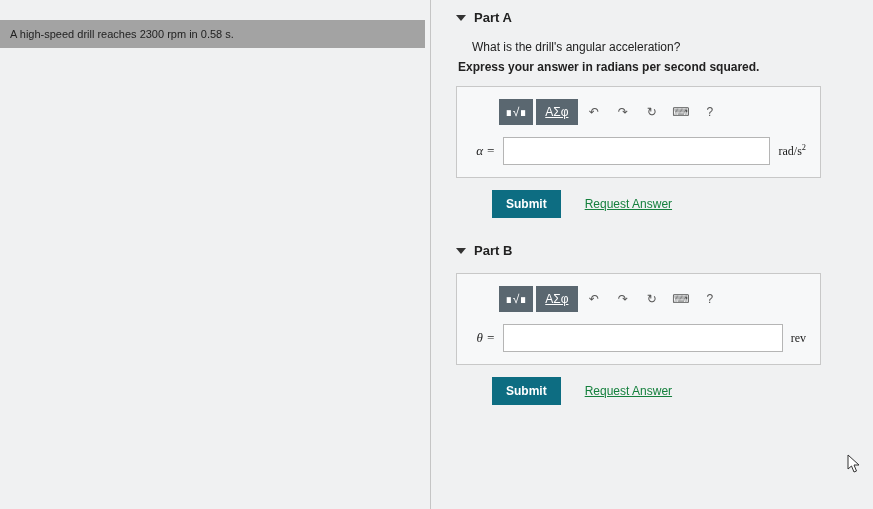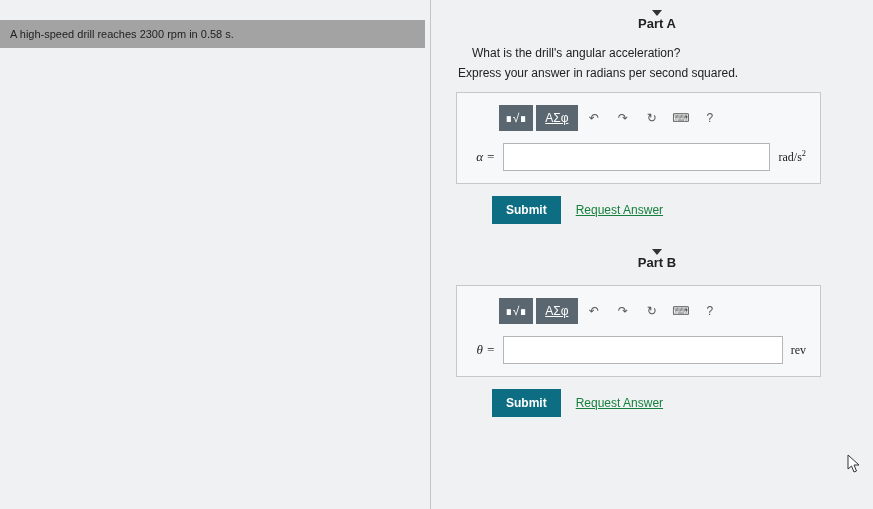--- a/index.html
+++ b/index.html
@@ -32,45 +32,44 @@
       flex: 1;
       padding: 10px 15px 10px 25px;
       overflow-y: auto;
     }
     .part {
       margin-bottom: 25px;
     }
     .part-header {
       display: flex;
       align-items: center;
-      gap: 0;
+      gap: 8px;
       margin-bottom: 15px;
       cursor: pointer;
-      flex-direction: column;
     }
     .caret {
       width: 0; height: 0;
       border-left: 5px solid transparent;
       border-right: 5px solid transparent;
       border-top: 6px solid #333;
     }
     .part-title {
       font-size: 13px;
       font-weight: bold;
       color: #222;
     }
     .question-text {
       font-size: 12px;
       color: #222;
       margin-bottom: 6px;
       margin-left: 16px;
     }
     .instruction {
       font-size: 12px;
-      font-weight: normal;
+      font-weight: bold;
       color: #222;
       margin-bottom: 12px;
       margin-left: 2px;
     }
     .answer-box {
       border: 1px solid #c8c8c8;
       background: #f7f8f9;
       padding: 12px 14px;
       margin-bottom: 12px;
       width: 365px;
@@ -126,21 +125,21 @@
     }
     .unit {
       font-size: 12px;
       color: #222;
       font-family: Liberation Serif, serif;
       white-space: nowrap;
     }
     .actions {
       display: flex;
       align-items: center;
-      gap: 15px;
+      gap: 24px;
       padding-left: 36px;
     }
     .submit-btn {
       background: #0d6d82;
       color: #fff;
       border: none;
       padding: 7px 14px;
       font-size: 12px;
       font-weight: bold;
       cursor: pointer;

